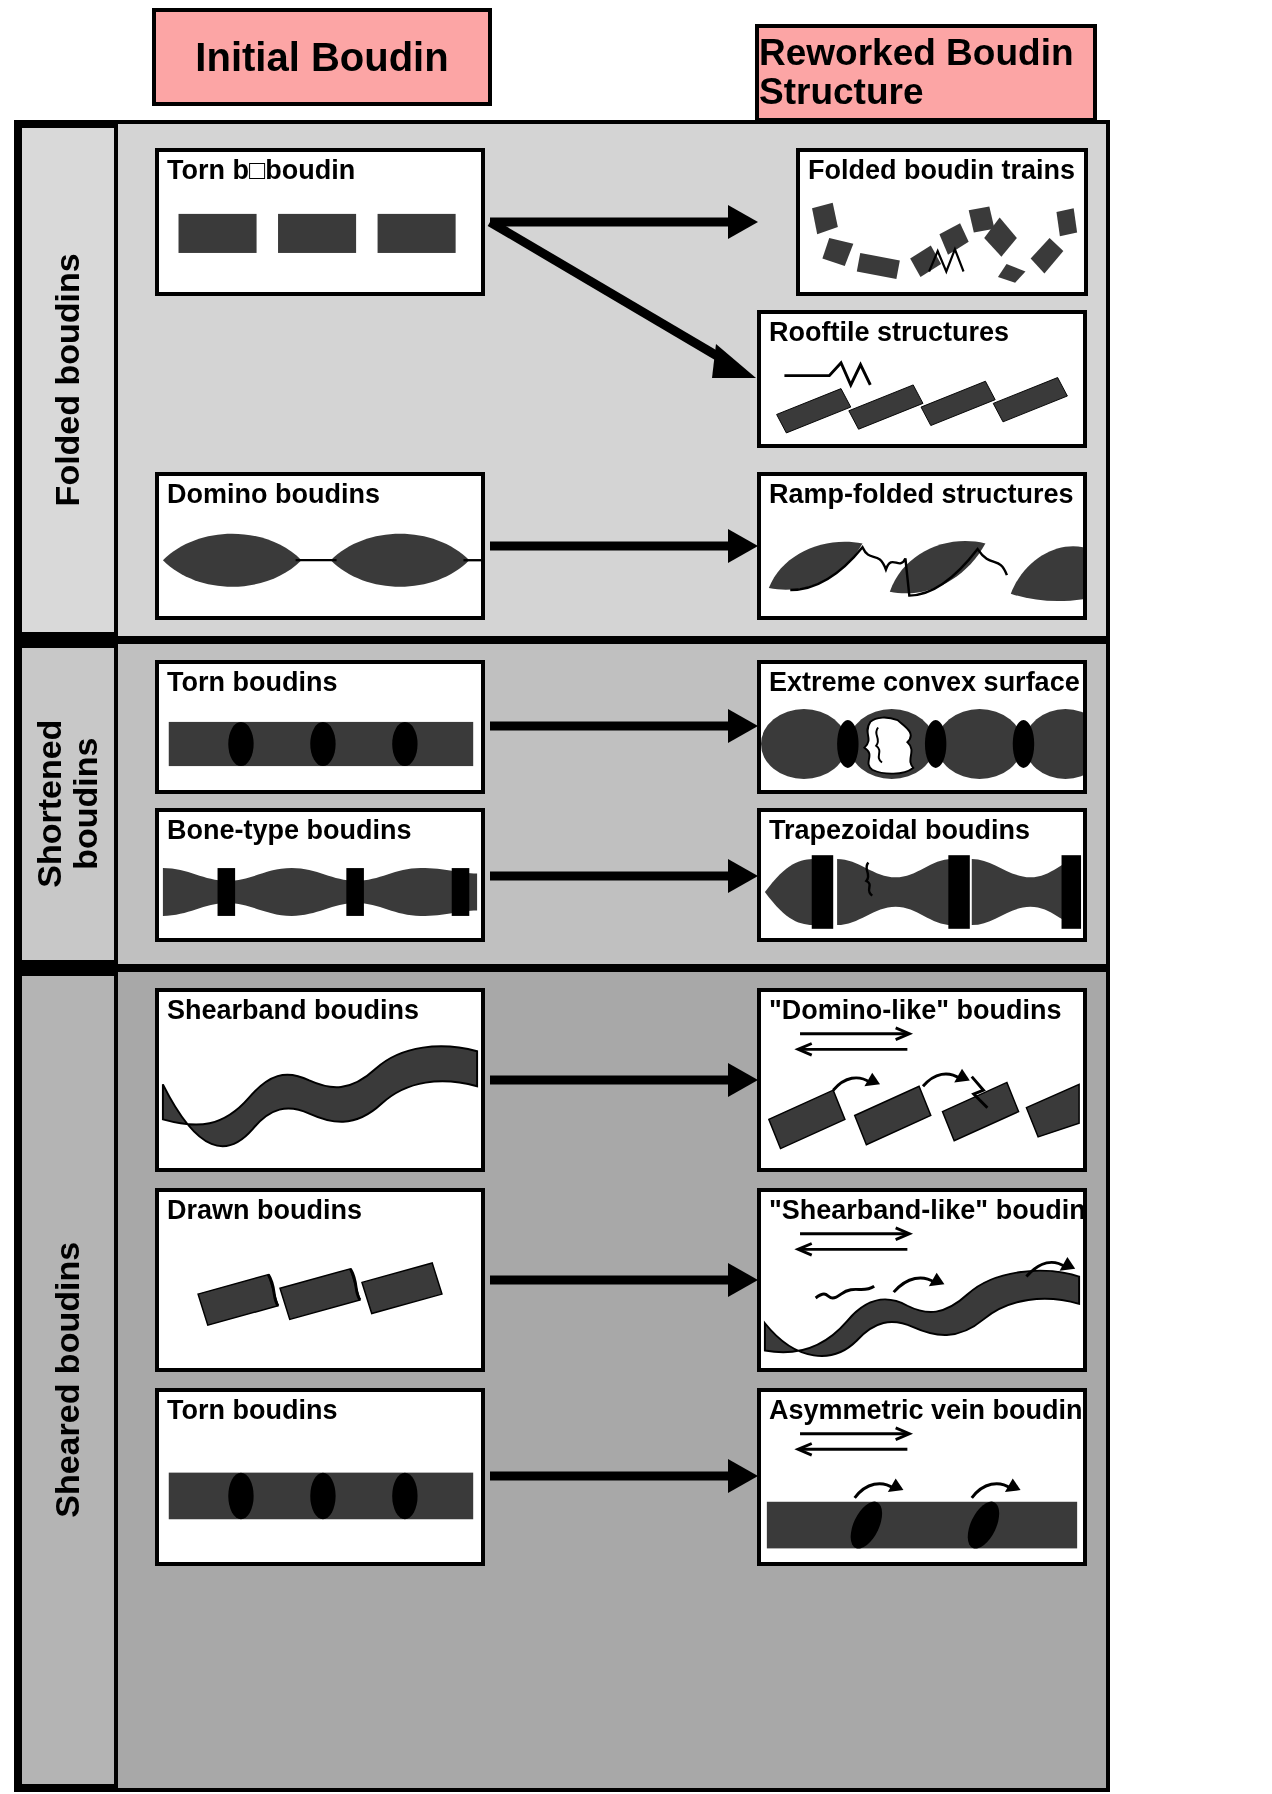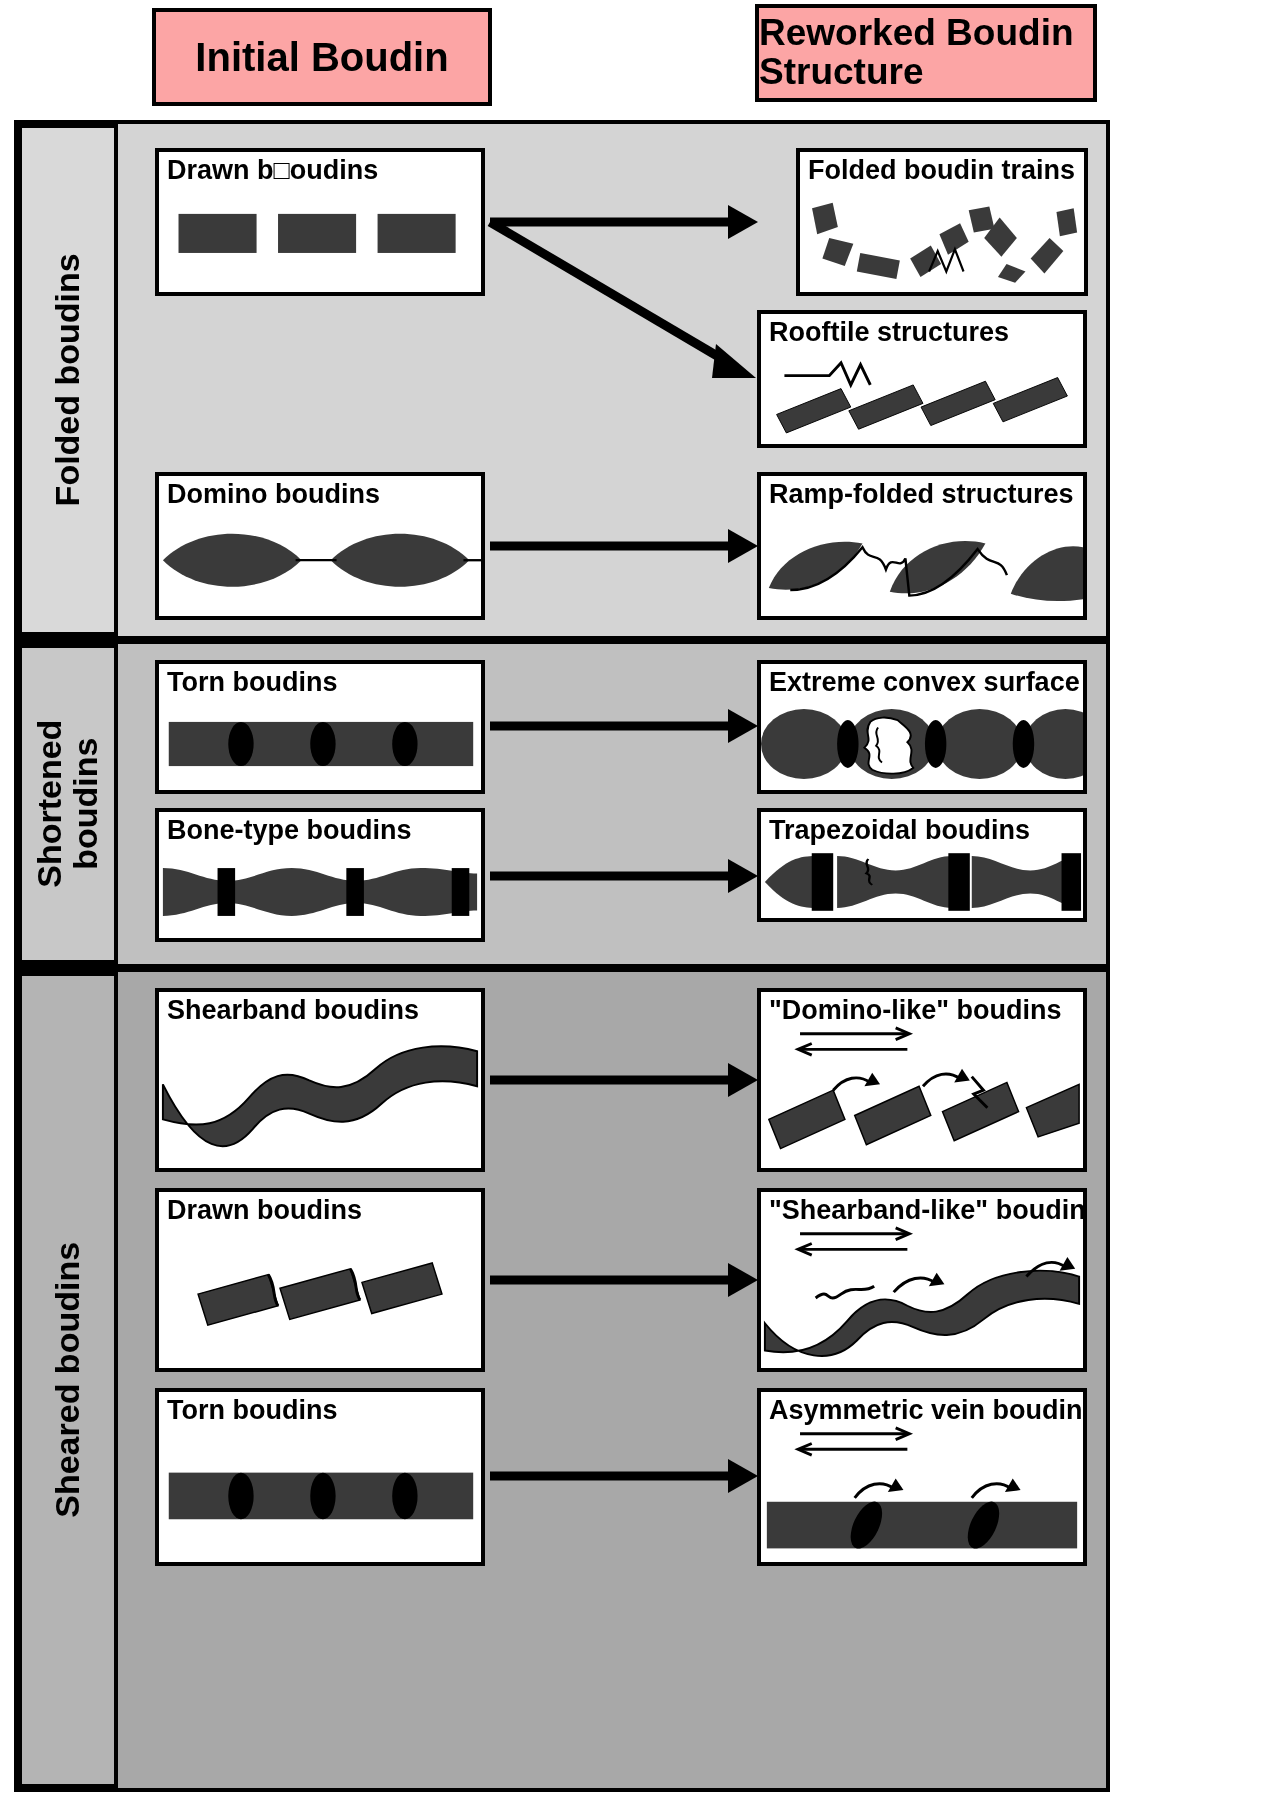--- a/index.html
+++ b/index.html
@@ -32,21 +32,21 @@
     justify-content: center;
     text-align: left;
     font-weight: bold;
     line-height: 1.05;
   }
   #hdr-initial {
     left: 152px; top: 8px; width: 332px; height: 90px;
     font-size: 40px;
   }
   #hdr-reworked {
-    left: 755px; top: 4px; width: 334px; height: 90px;
+    left: 755px; top: 24px; width: 334px; height: 90px;
     font-size: 37px;
   }
 
   
   .band {
     position: absolute;
     border: 4px solid #000;
   }
   #band-folded {
     left: 14px; top: 120px; width: 1088px; height: 512px;
@@ -134,21 +134,21 @@
     <span>Folded boudins</span>
   </div>
   <div class="catlabel two" id="cat-shortened">
     <span>Shortened boudins</span>
   </div>
   <div class="catlabel" id="cat-sheared">
     <span>Sheared boudins</span>
   </div>
 
   <div class="panel" style="left:155px; top:148px; width:330px; height:148px;">
-    <div class="ptitle">Drawn b□oudins</div>
+    <div class="ptitle">Torn b□boudin</div>
     <svg class="pfig" viewBox="0 0 330 114" preserveAspectRatio="none">
       <rect x="20" y="30" width="80" height="42" fill="#3a3a3a"></rect>
       <rect x="122" y="30" width="80" height="42" fill="#3a3a3a"></rect>
       <rect x="224" y="30" width="80" height="42" fill="#3a3a3a"></rect>
     </svg>
   </div>
 
   <div class="panel" style="left:757px; top:148px; width:292px; height:148px;margin-left:39px;">
     <div class="ptitle">Folded boudin trains</div>
     <svg class="pfig" viewBox="0 0 330 114" preserveAspectRatio="none">
@@ -233,21 +233,21 @@
         <ellipse cx="312" cy="50" rx="42" ry="38"></ellipse>
       </g>
       <ellipse cx="89" cy="50" rx="11" ry="26" fill="#000"></ellipse>
       <ellipse cx="179" cy="50" rx="11" ry="26" fill="#000"></ellipse>
       <ellipse cx="269" cy="50" rx="11" ry="26" fill="#000"></ellipse>
       <path d="M112,26 C104,38 116,44 106,54 C118,62 104,70 114,78 C126,84 146,84 156,76 C148,66 160,58 150,48 C160,38 146,30 140,24 C130,20 118,20 112,26 Z" fill="#ffffff" stroke="#000" stroke-width="2"></path>
       <path d="M120,32 C114,40 124,44 118,52 C126,58 116,64 124,70" fill="none" stroke="#000" stroke-width="2"></path>
     </svg>
   </div>
 
-  <div class="panel" style="left:757px; top:808px; width:330px; height:114px;">
+  <div class="panel" style="left:757px; top:808px; width:330px; height:134px;">
     <div class="ptitle">Trapezoidal boudins</div>
     <svg class="pfig" viewBox="0 0 330 100" preserveAspectRatio="none">
       <path d="M4,50 C26,18 40,14 56,14 L56,86 C40,86 26,82 4,50 Z" fill="#3a3a3a"></path>
       <path d="M78,14 C100,14 116,34 138,34 C160,34 174,14 196,14 L196,86 C174,86 160,66 138,66 C116,66 100,86 78,86 Z" fill="#3a3a3a"></path>
       <path d="M216,14 C238,14 254,34 276,34 C298,34 310,14 326,14 L326,86 C310,86 298,66 276,66 C254,66 238,86 216,86 Z" fill="#3a3a3a"></path>
       <rect x="52" y="10" width="22" height="80" fill="#000"></rect>
       <rect x="192" y="10" width="22" height="80" fill="#000"></rect>
       <rect x="308" y="10" width="20" height="80" fill="#000"></rect>
       <path d="M110,18 C104,26 114,30 108,38 C116,42 106,48 114,54" fill="none" stroke="#000" stroke-width="2.5"></path>
     </svg>

